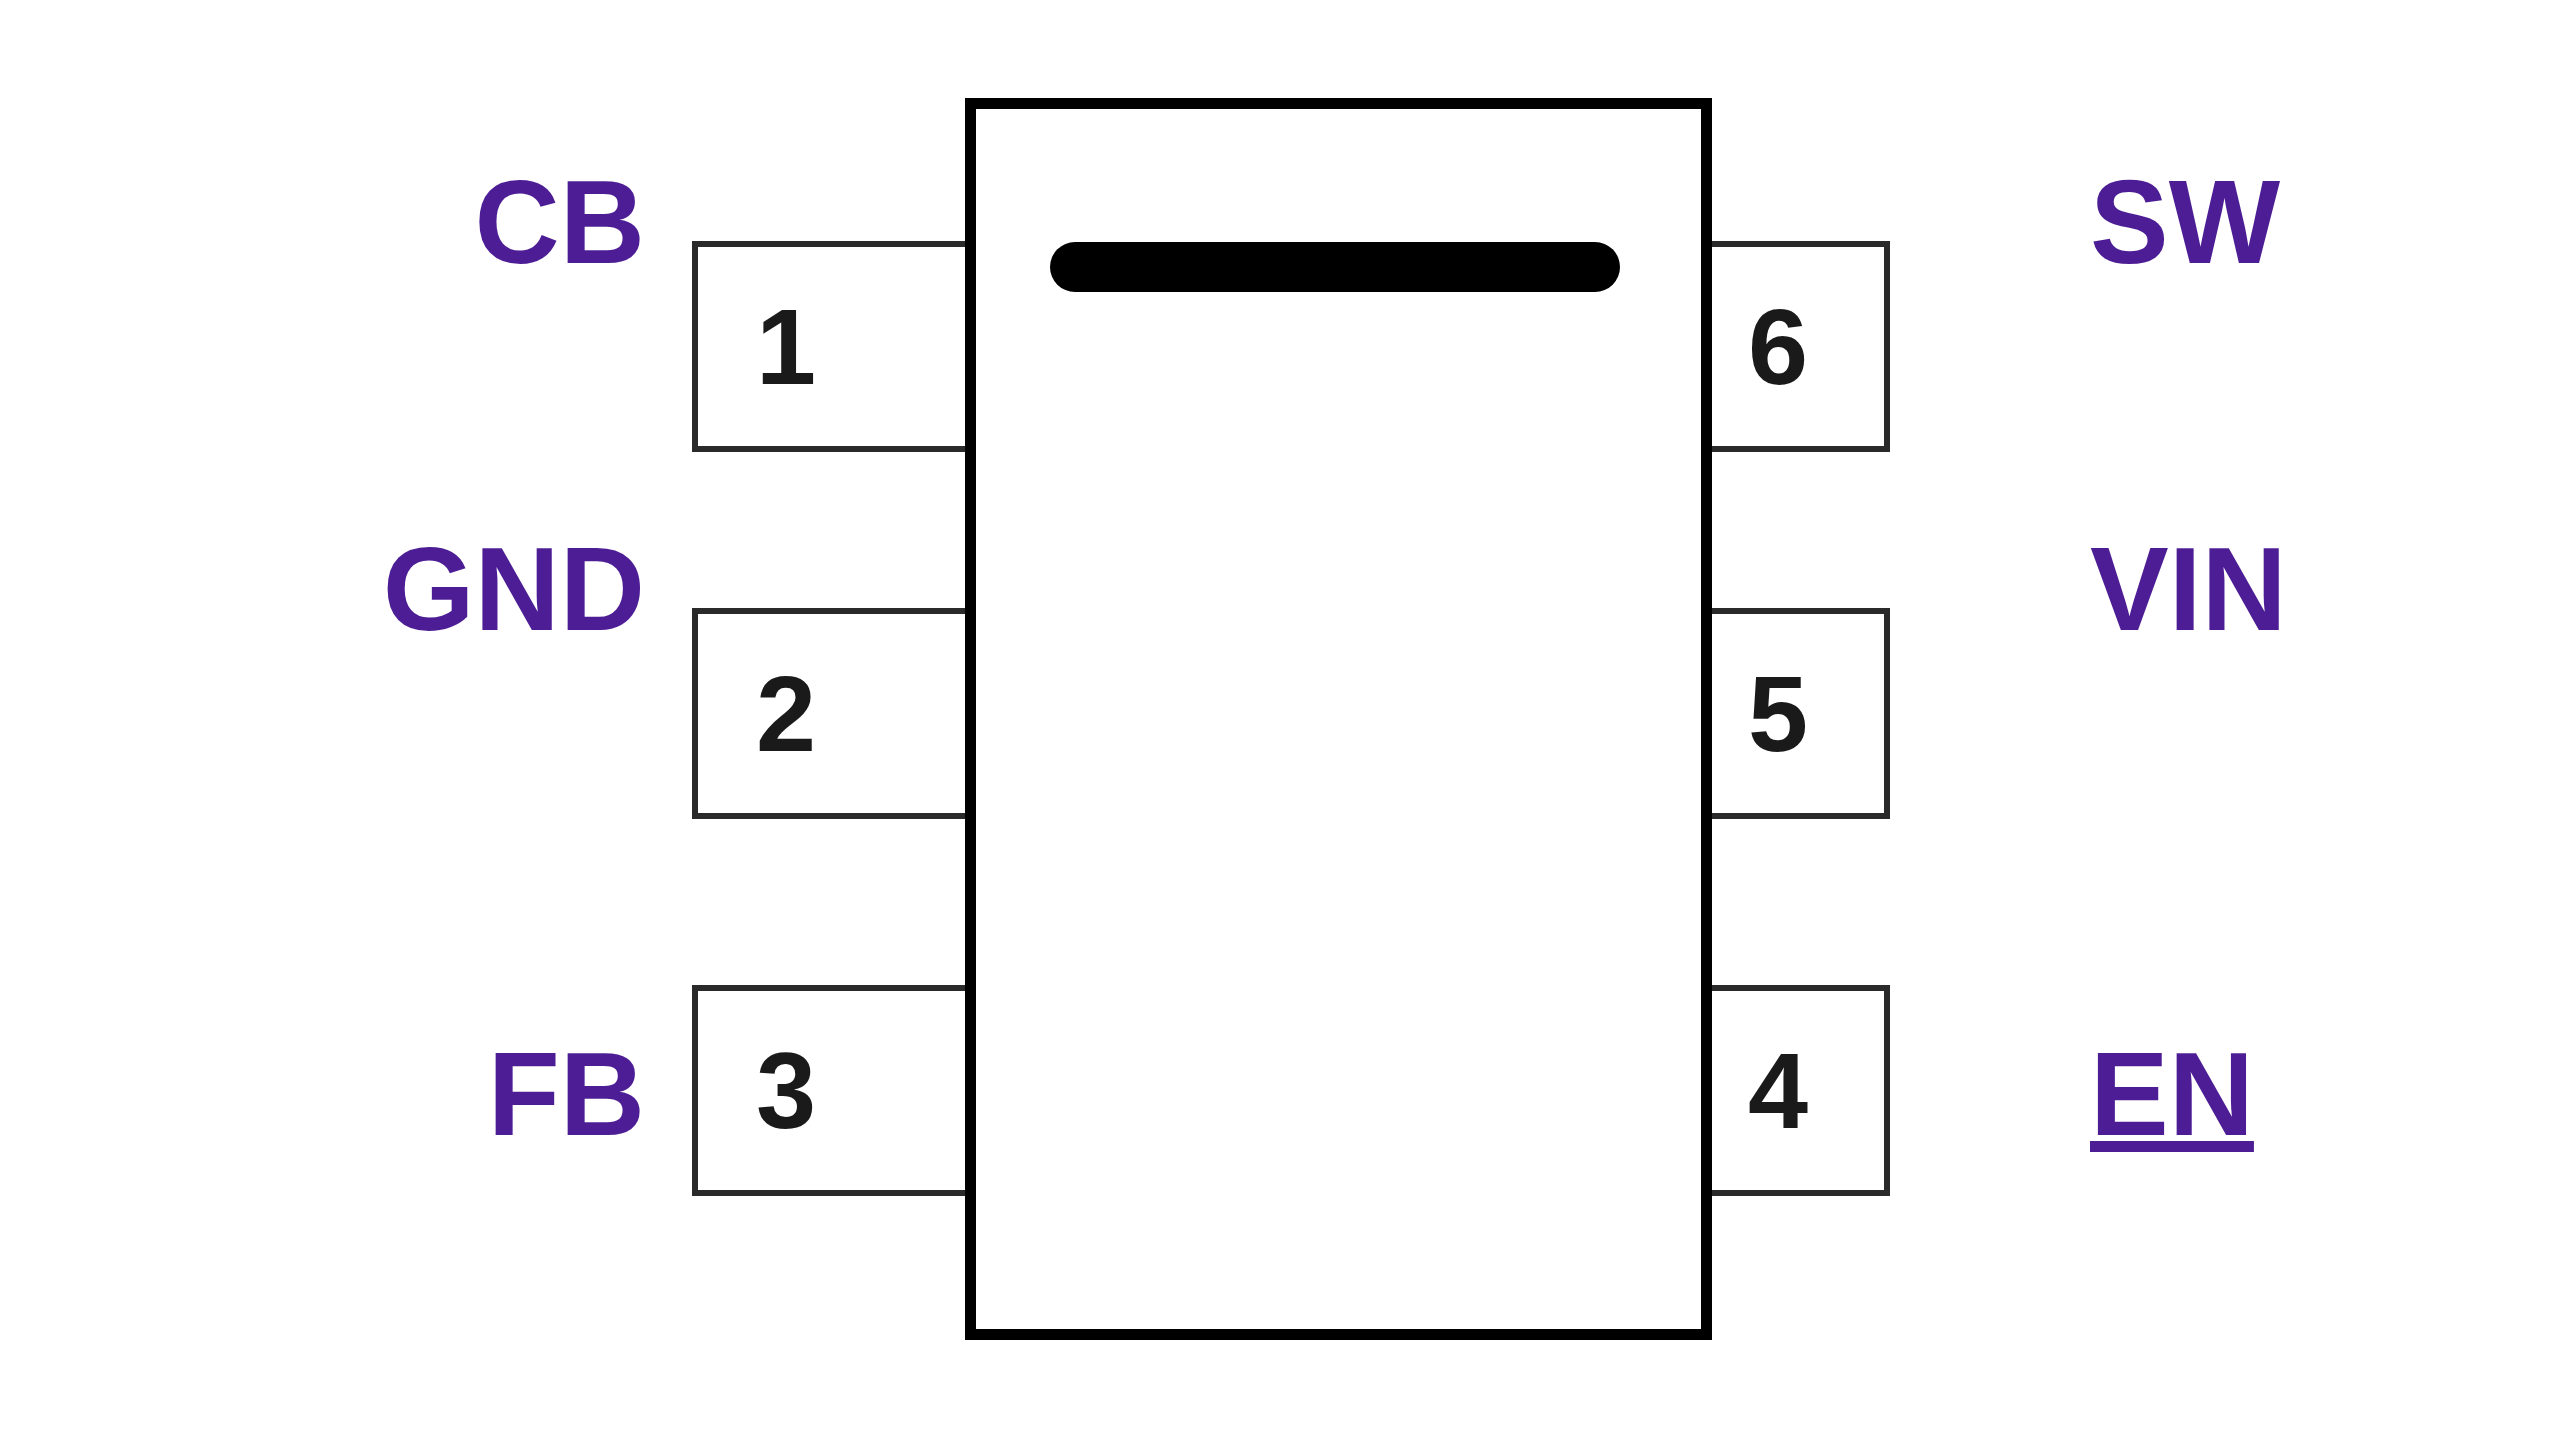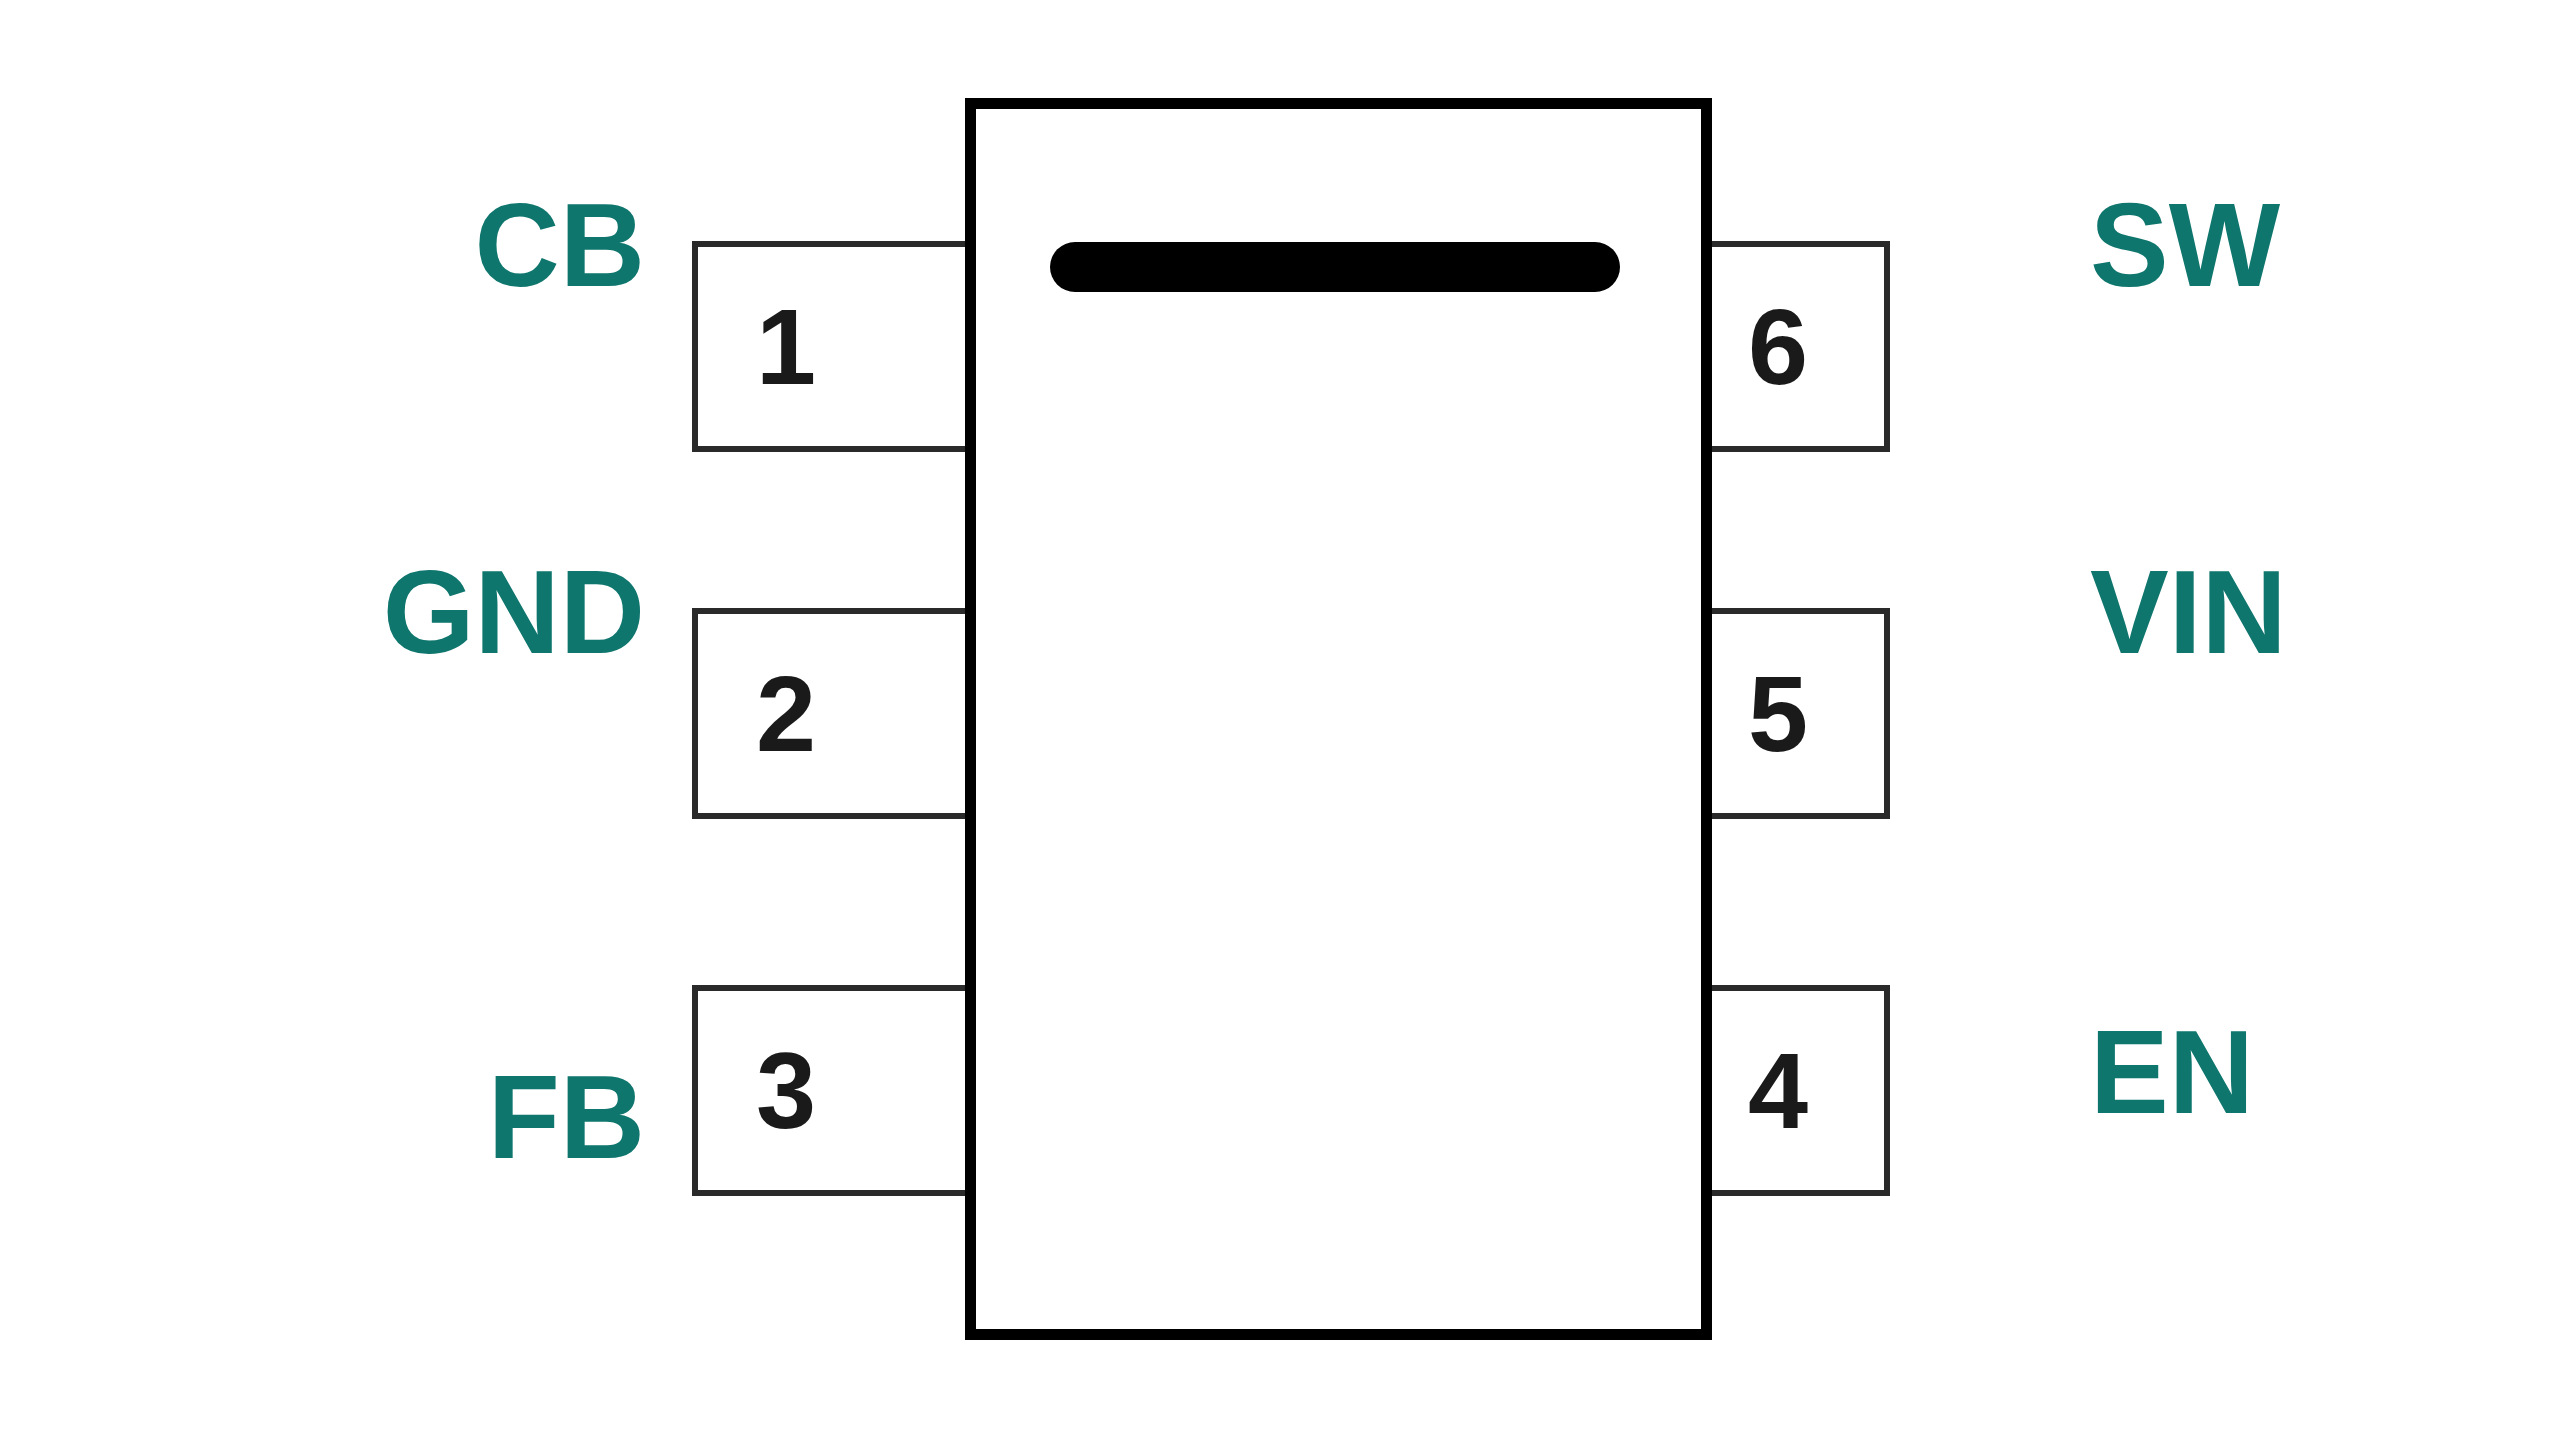--- a/index.html
+++ b/index.html
@@ -67,25 +67,24 @@
     letter-spacing: 0px;
   }
   .pin-pad.left  .pin-number { left: 58px; }
   .pin-pad.right .pin-number { left: 52px; }
 
   
   .pin-label {
     position: absolute;
     font-size: 118px;
     font-weight: bold;
-    color: #0f766e;
+    color: #4c1d95;
     line-height: 1;
     white-space: nowrap;
     z-index: 5;
-    margin-top: 23px;
   }
   .pin-label.left {
     right: 1915px;       
     text-align: right;
   }
   .pin-label.right {
     left: 2090px;
     text-align: left;
   }
 </style>
@@ -125,15 +124,15 @@
   </div>
 
   <div class="ic-body"></div>
 
   <div class="polarity-bar"></div>
 
   <div class="pin-label right" style="top:163px;">SW</div>
 
   <div class="pin-label right" style="top:530px;">VIN</div>
 
-  <div class="pin-label right" style="top:990px;">EN</div>
+  <div class="pin-label right" style="top:1035px;text-decoration:underline;">EN</div>
 
 </div>
 
 </body></html>

